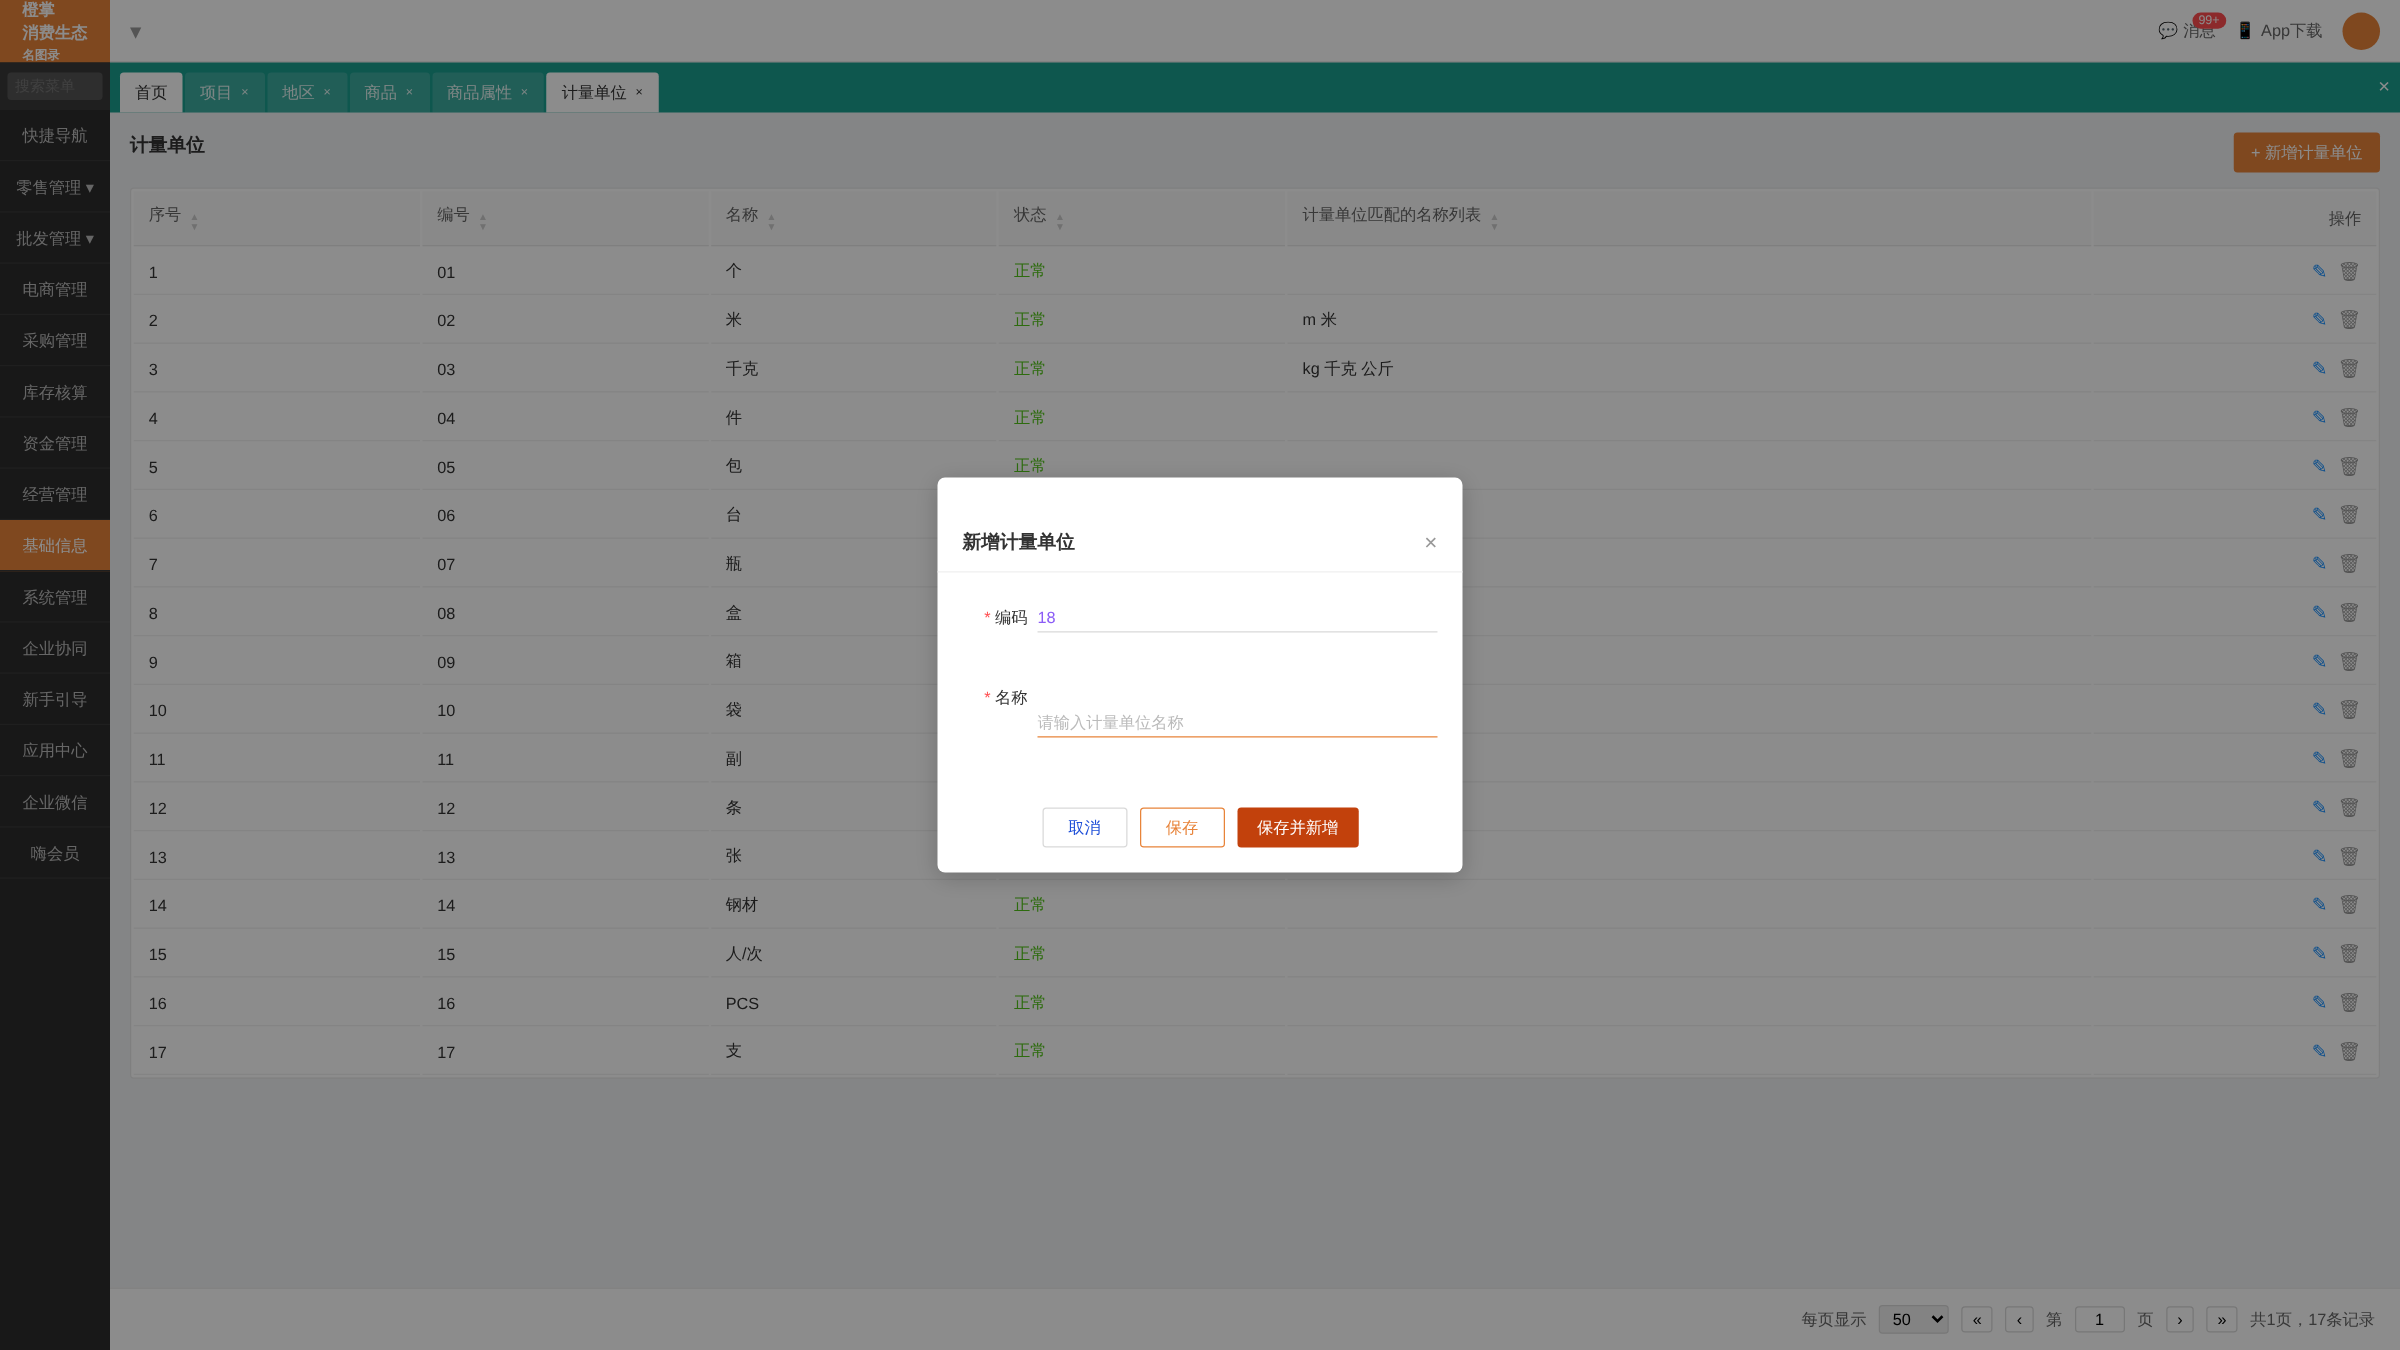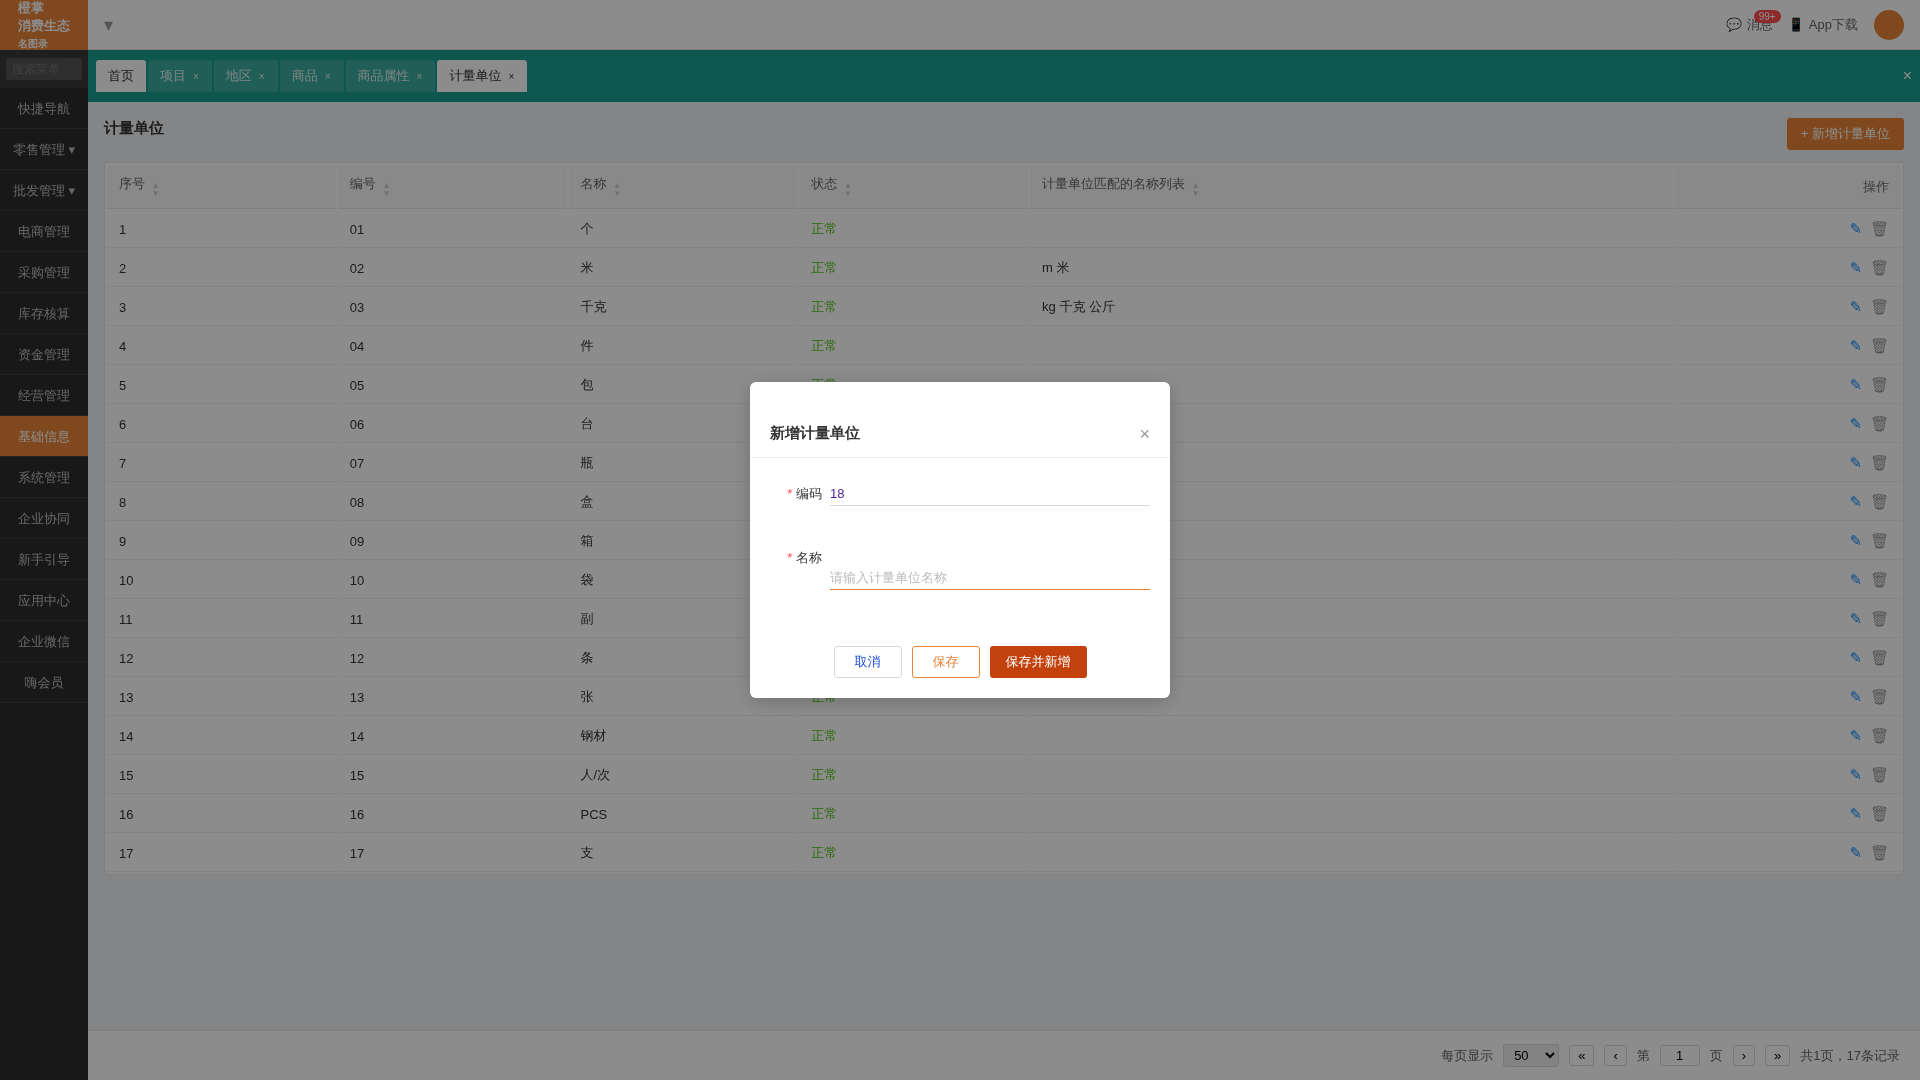--- a/index.html
+++ b/index.html
@@ -20,21 +20,21 @@
     
     .top-header { height: 50px; background: #fff; display: flex; align-items: center; justify-content: space-between; padding: 0 16px; border-bottom: 1px solid #e8e8e8; }
     .header-left { display: flex; align-items: center; gap: 12px; }
     .header-right { display: flex; align-items: center; gap: 16px; }
     .header-msg { display: flex; align-items: center; gap: 4px; font-size: 12px; color: #666; cursor: pointer; position: relative; }
     .badge { background: #ff4d4f; color: white; border-radius: 10px; padding: 1px 5px; font-size: 10px; position: absolute; top: -6px; right: -8px; }
     .header-app { display: flex; align-items: center; gap: 4px; font-size: 12px; color: #666; cursor: pointer; }
     .avatar { width: 30px; height: 30px; background: #e8843a; border-radius: 50%; cursor: pointer; }
 
     
-    .tabs-bar { height: 52px; background: #1a9e8f; display: flex; align-items: center; padding: 0 8px; gap: 2px; position: relative; }
+    .tabs-bar { height: 40px; background: #1a9e8f; display: flex; align-items: flex-end; padding: 0 8px; gap: 2px; position: relative; }
     .tab-item { height: 32px; padding: 0 12px; display: flex; align-items: center; gap: 6px; cursor: pointer; border-radius: 3px 3px 0 0; font-size: 13px; color: rgba(255,255,255,0.85); background: rgba(255,255,255,0.15); }
     .tab-item.active { background: #fff; color: #333; }
     .tab-close { font-size: 10px; color: inherit; cursor: pointer; padding: 1px; border-radius: 50%; }
     .tabs-close-all { position: absolute; right: 8px; top: 50%; transform: translateY(-50%); color: white; cursor: pointer; font-size: 16px; }
 
     
     .page-content { flex: 1; background: #f0f2f5; padding: 16px; overflow: auto; }
     .page-title { font-size: 15px; font-weight: bold; color: #333; margin-bottom: 12px; }
     .btn-add { background: #e8843a; color: white; border: none; padding: 7px 14px; border-radius: 3px; cursor: pointer; font-size: 13px; }
 
@@ -58,21 +58,21 @@
     .overlay { position: fixed; top: 0; left: 0; width: 100%; height: 100%; background: rgba(0,0,0,0.45); z-index: 100; display: flex; align-items: center; justify-content: center; }
 
     
     .modal { background: white; border-radius: 6px; width: 420px; box-shadow: 0 4px 20px rgba(0,0,0,0.2); }
     .modal-header { padding: 14px 20px; border-bottom: 1px solid #f0f0f0; display: flex; align-items: center; justify-content: space-between; margin-top: 28px; }
     .modal-title { font-size: 15px; font-weight: bold; color: #333; }
     .modal-close { cursor: pointer; color: #999; font-size: 18px; line-height: 1; }
     .modal-body { padding: 24px 20px; }
     .form-row { display: flex; align-items: center; margin-bottom: 20px; }
     .form-label { width: 60px; text-align: right; color: #333; font-size: 13px; padding-right: 8px; }
-    .form-input { flex: 1; border: none; border-bottom: 1px solid #d9d9d9; padding: 4px 0; font-size: 13px; color: #4c1d95; outline: none; }
+    .form-input { flex: 1; border: none; border-bottom: 1px solid #d9d9d9; padding: 4px 0; font-size: 13px; color: #8b5cf6; outline: none; }
     .form-input.focused { border-bottom-color: #e8843a; margin-top: 40px; }
     .form-input::placeholder { color: #bbb; }
     .modal-footer { padding: 12px 20px 20px; display: flex; justify-content: center; gap: 10px; }
     .btn-cancel { border: 1px solid #d9d9d9; background: white; padding: 6px 20px; border-radius: 3px; cursor: pointer; color: #1d4ed8; font-size: 13px; }
     .btn-save { border: 1px solid #e8843a; background: white; color: #e8843a; padding: 6px 20px; border-radius: 3px; cursor: pointer; font-size: 13px; }
     .btn-save-add { background: #c2410c; color: white; border: none; padding: 6px 16px; border-radius: 3px; cursor: pointer; font-size: 13px; }
 
     .sort-arrows { display: inline-flex; flex-direction: column; margin-left: 3px; }
     .sort-up, .sort-down { font-size: 8px; line-height: 1; color: #ccc; }
   </style>

